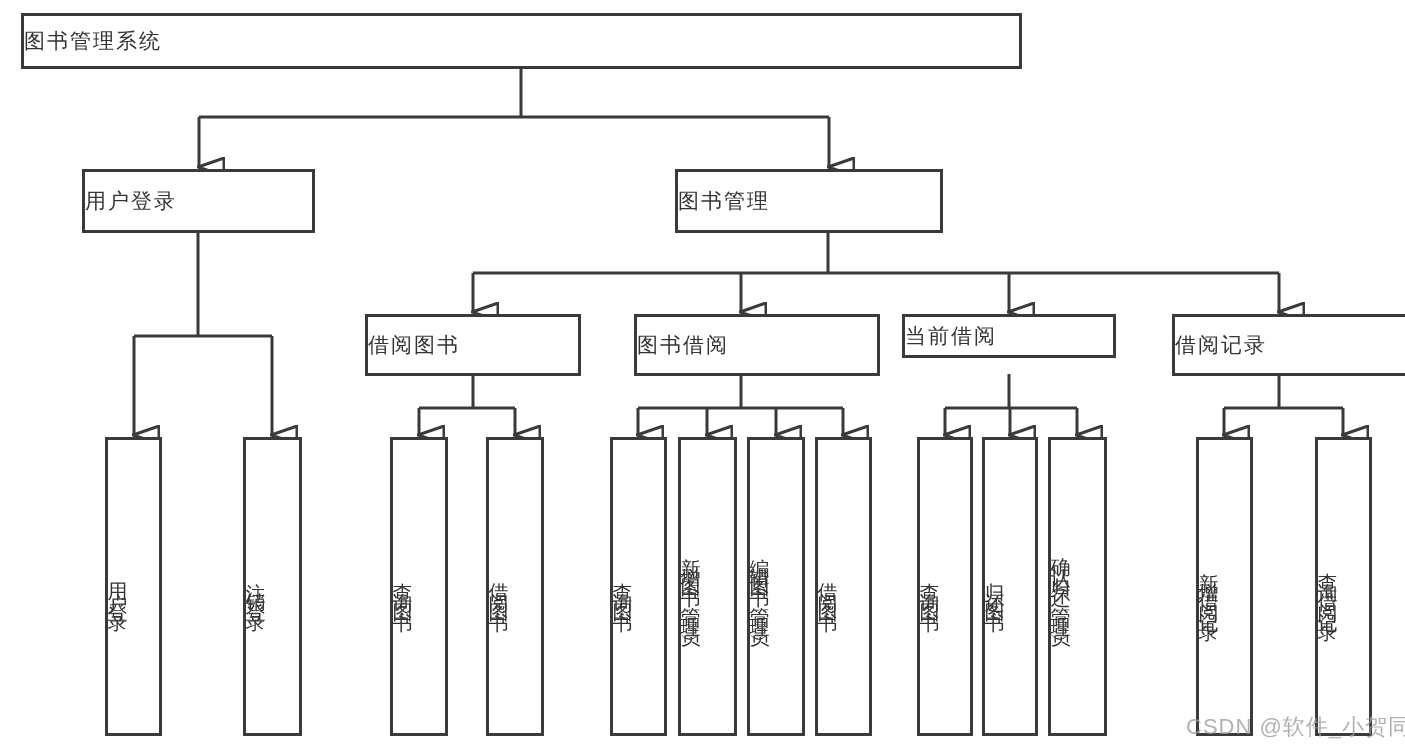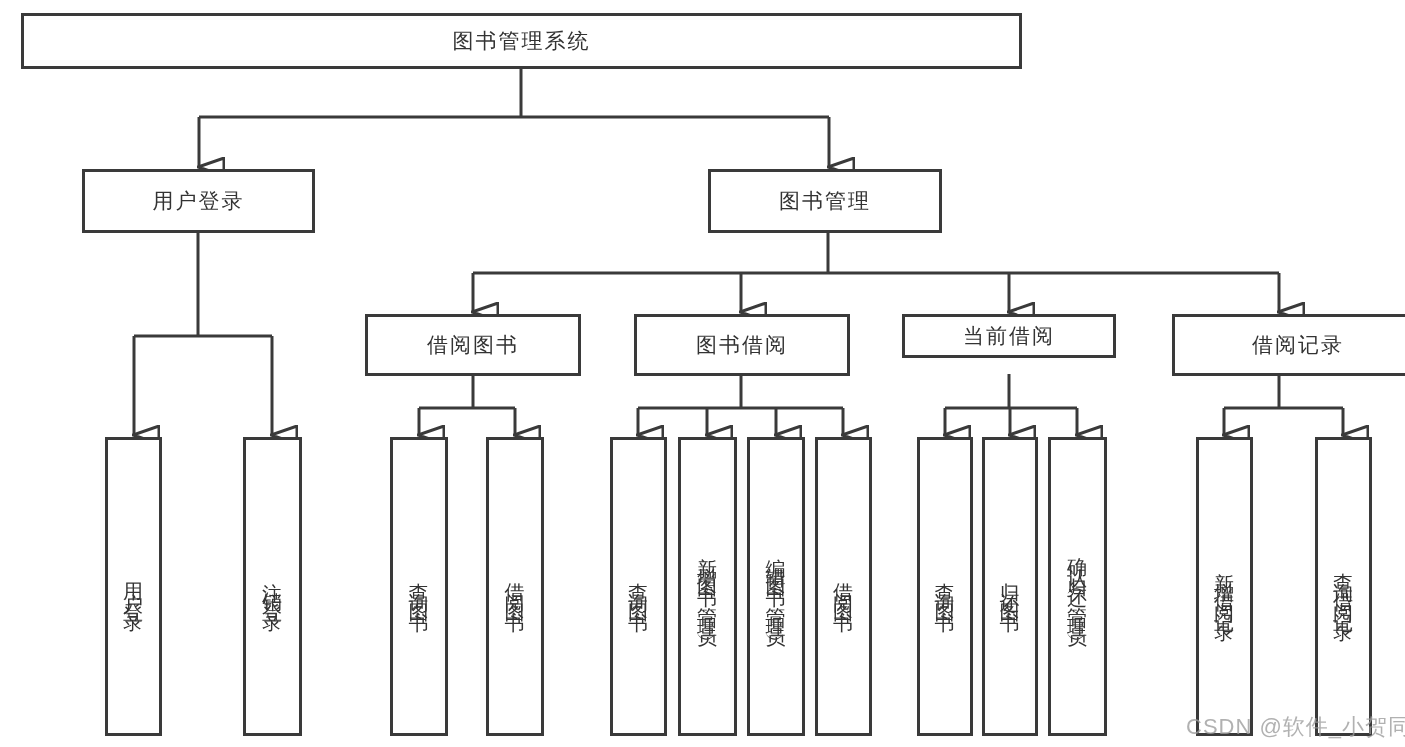--- a/index.html
+++ b/index.html
@@ -13,21 +13,21 @@
     position: relative;
     width: 1405px; height: 747px;
     background: #ffffff;
   }
   .box {
     position: absolute;
     border: 3px solid #3a3a3a;
     background: #ffffff;
     display: flex;
     align-items: center;
-    justify-content: center;
+    justify-content: flex-start;
     color: #333333;
     z-index: 2;
     font-family: Liberation Serif, serif;
   }
   .htext {
     font-size: 21px;
     letter-spacing: 2px;
     white-space: nowrap;
     color: #333333;
   }
@@ -117,28 +117,28 @@
     </g>
   </svg>
 
   <div class="box" style="left:21px; top:13px; width:1001px; height:56px">
     <span class="htext">图书管理系统</span>
   </div>
 
   <div class="box" style="left:82px; top:169px; width:233px; height:64px">
     <span class="htext">用户登录</span>
   </div>
-  <div class="box" style="left:708px; top:169px; width:234px; height:64px">
+  <div class="box" style="left:675px; top:169px; width:268px; height:64px">
     <span class="htext">图书管理</span>
   </div>
 
   <div class="box" style="left:365px; top:314px; width:216px; height:62px">
     <span class="htext">借阅图书</span>
   </div>
-  <div class="box" style="left:634px; top:314px; width:216px; height:62px">
+  <div class="box" style="left:634px; top:314px; width:246px; height:62px">
     <span class="htext">图书借阅</span>
   </div>
   <div class="box" style="left:902px; top:314px; width:214px; height:44px">
     <span class="htext">当前借阅</span>
   </div>
   <div class="box" style="left:1172px; top:314px; width:252px; height:62px">
     <span class="htext">借阅记录</span>
   </div>
 
   <div class="box" style="left:105px; top:437px; width:57px; height:299px">

